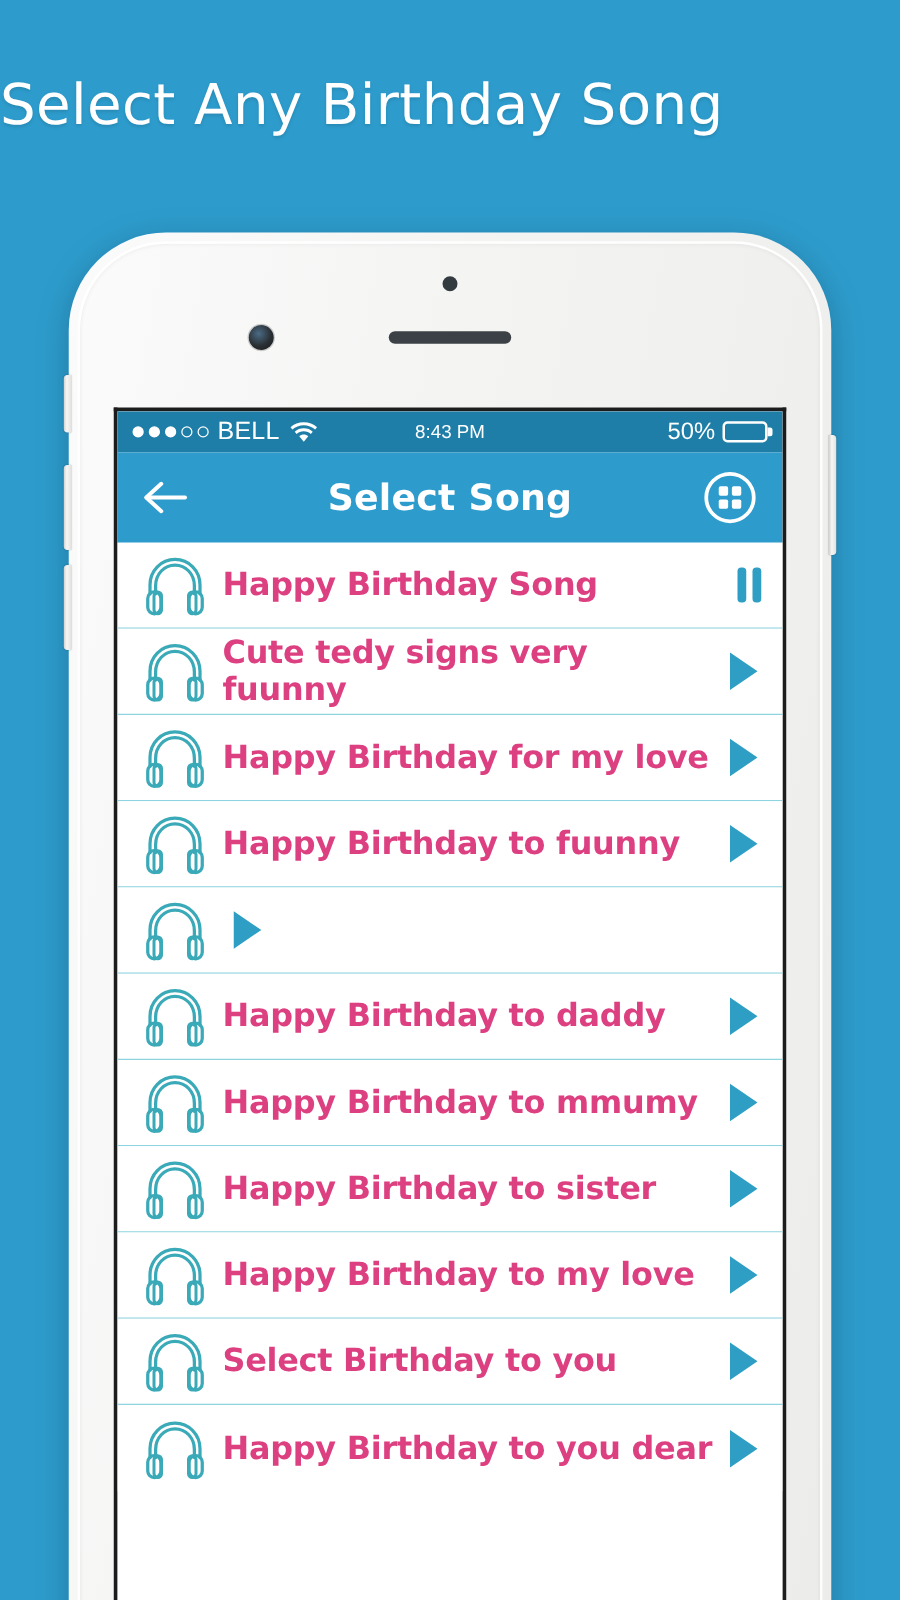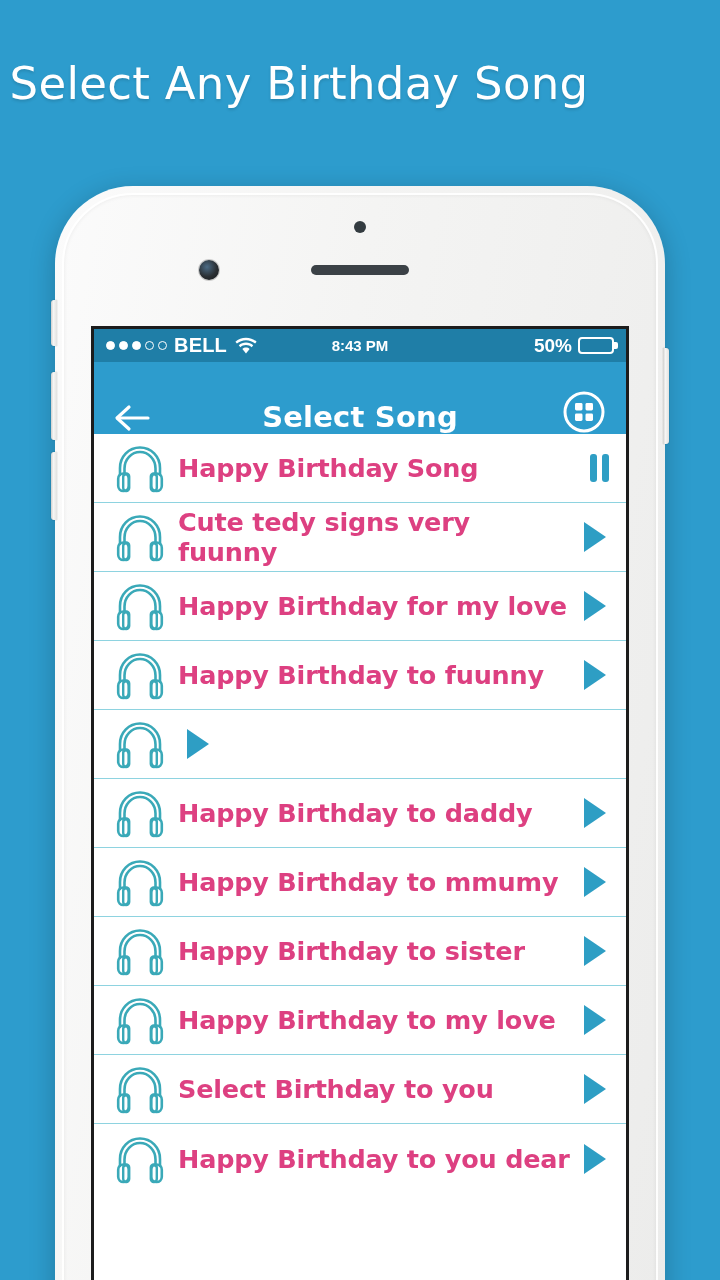--- a/index.html
+++ b/index.html
@@ -15,21 +15,21 @@
     font-family: "Liberation Sans", sans-serif;
     position: relative;
   }
 
   
   .promo-title {
     position: absolute;
     top: 57px;
     left: 0;
     width: 598px;
-    text-align: center;
+    text-align: left;
     color: #ffffff;
     font-size: 45px;
     font-weight: 400;
     letter-spacing: 0.3px;
     text-shadow: 0 2px 3px rgba(0,0,0,0.13);
     font-family: "DejaVu Sans", sans-serif;
   }
 
   
   .phone {
@@ -105,21 +105,20 @@
   
   .status-bar {
     height: 33px;
     background: #1f7ea7;
     display: flex;
     align-items: center;
     padding: 0 12px;
     color: #ffffff;
     font-size: 19px;
     position: relative;
-    font-weight: bold;
   }
   .status-left { display: flex; align-items: center; gap: 7px; }
   .signal-dots { display: flex; align-items: center; gap: 4px; }
   .dot {
     width: 9px; height: 9px; border-radius: 50%;
     border: 1.5px solid #ffffff;
   }
   .dot.filled { background: #ffffff; }
   .carrier { font-size: 20px; letter-spacing: 0.2px; }
   .wifi-icon { display: inline-block; line-height: 0; margin-left: 1px; }
@@ -151,21 +150,21 @@
     border-radius: 0 2px 2px 0;
     background: #ffffff;
   }
   .battery-fill { height: 100%; background: #ffffff; border-radius: 1px; }
 
   
   .nav-bar {
     height: 72px;
     background: #2d9ccd;
     display: flex;
-    align-items: flex-end;
+    align-items: center;
     padding: 0 20px;
     position: relative;
   }
   .nav-back { cursor: pointer; line-height: 0; }
   .nav-title {
     position: absolute;
     left: 0; right: 0;
     text-align: center;
     color: #ffffff;
     font-size: 29px;

